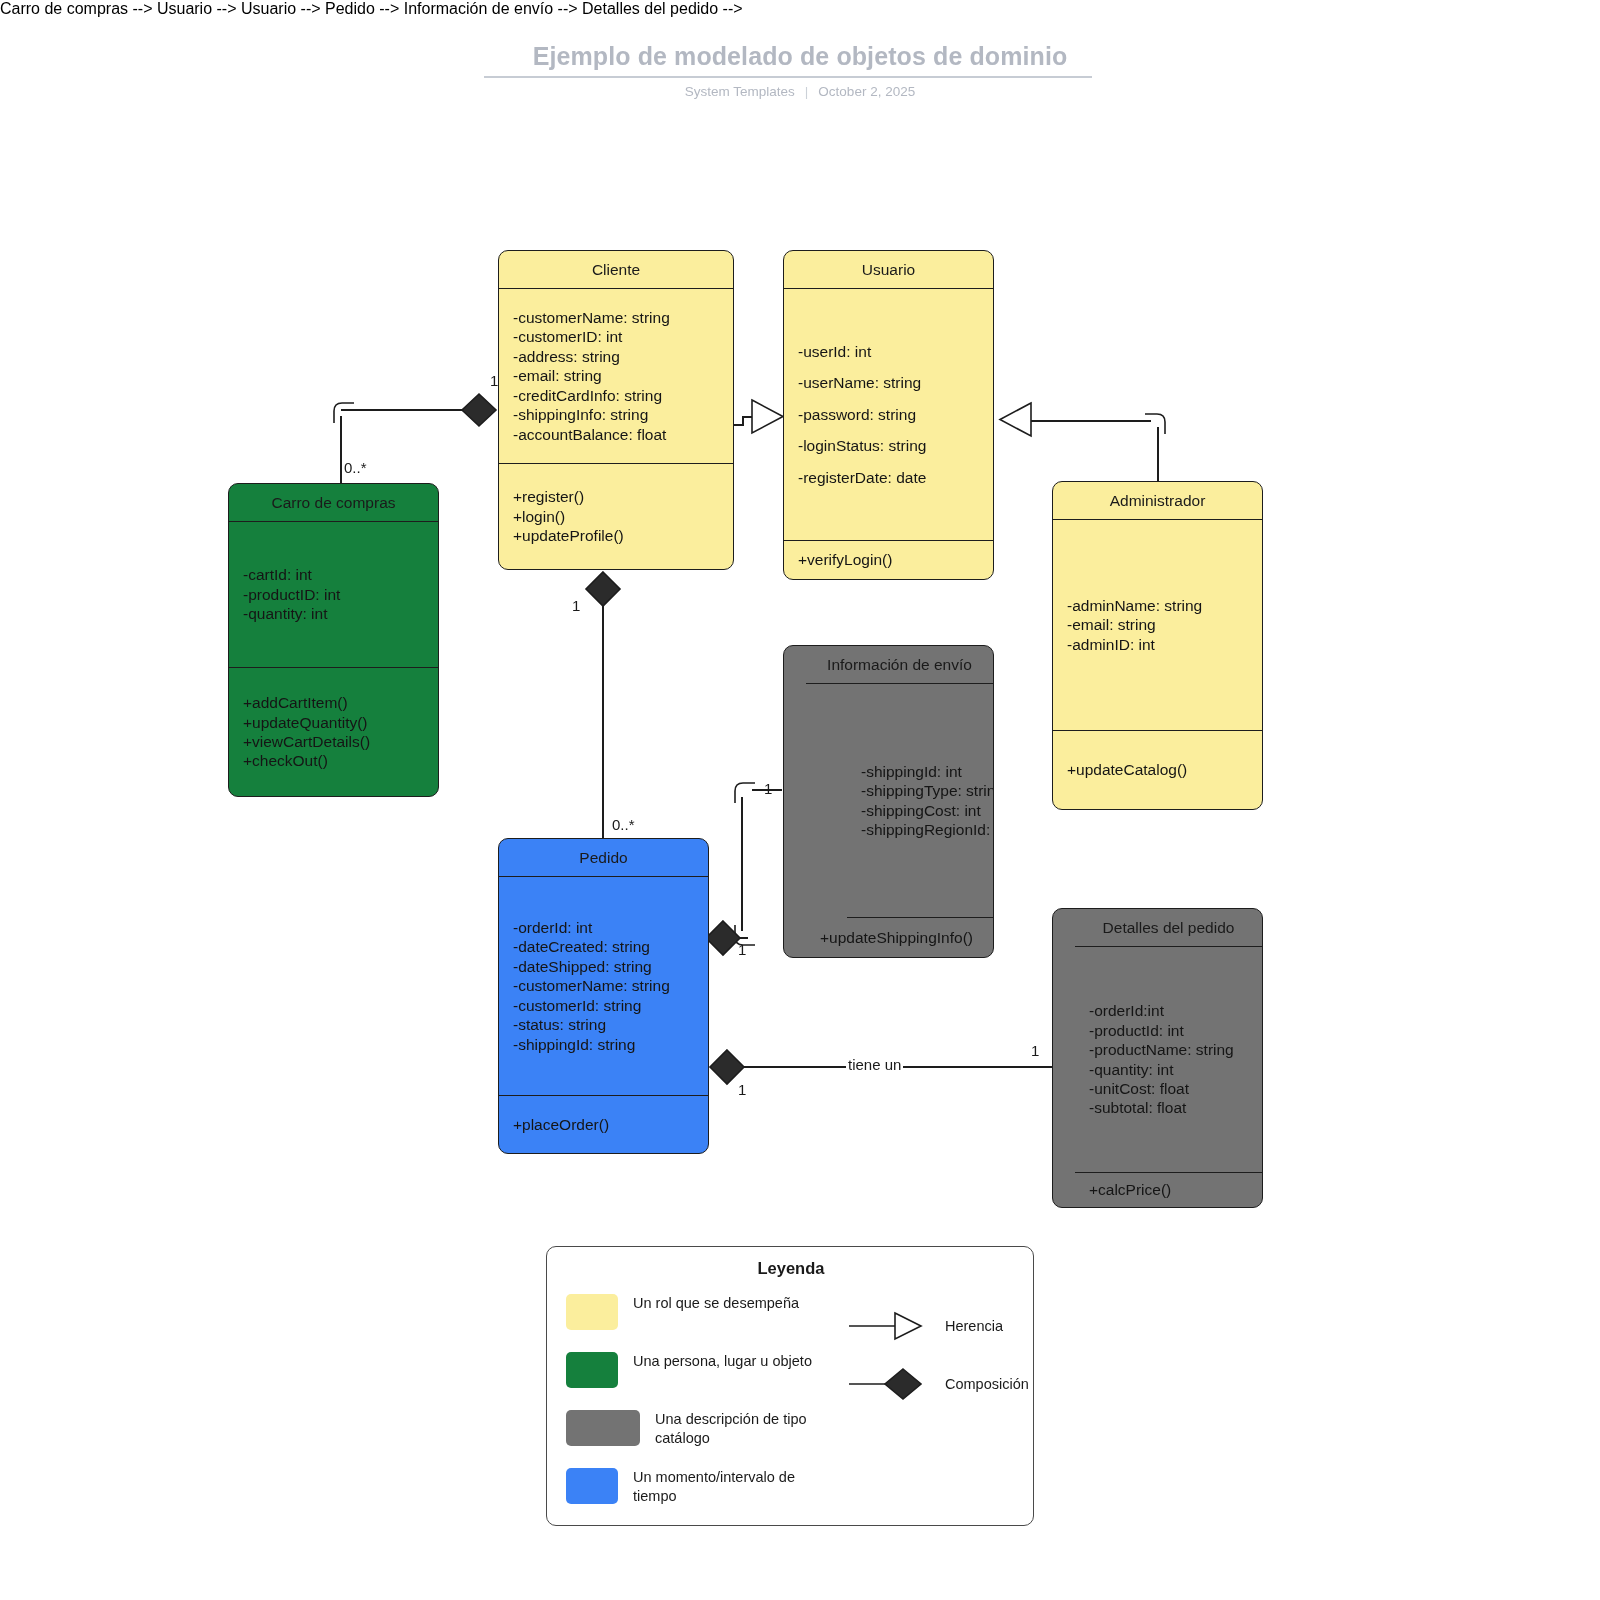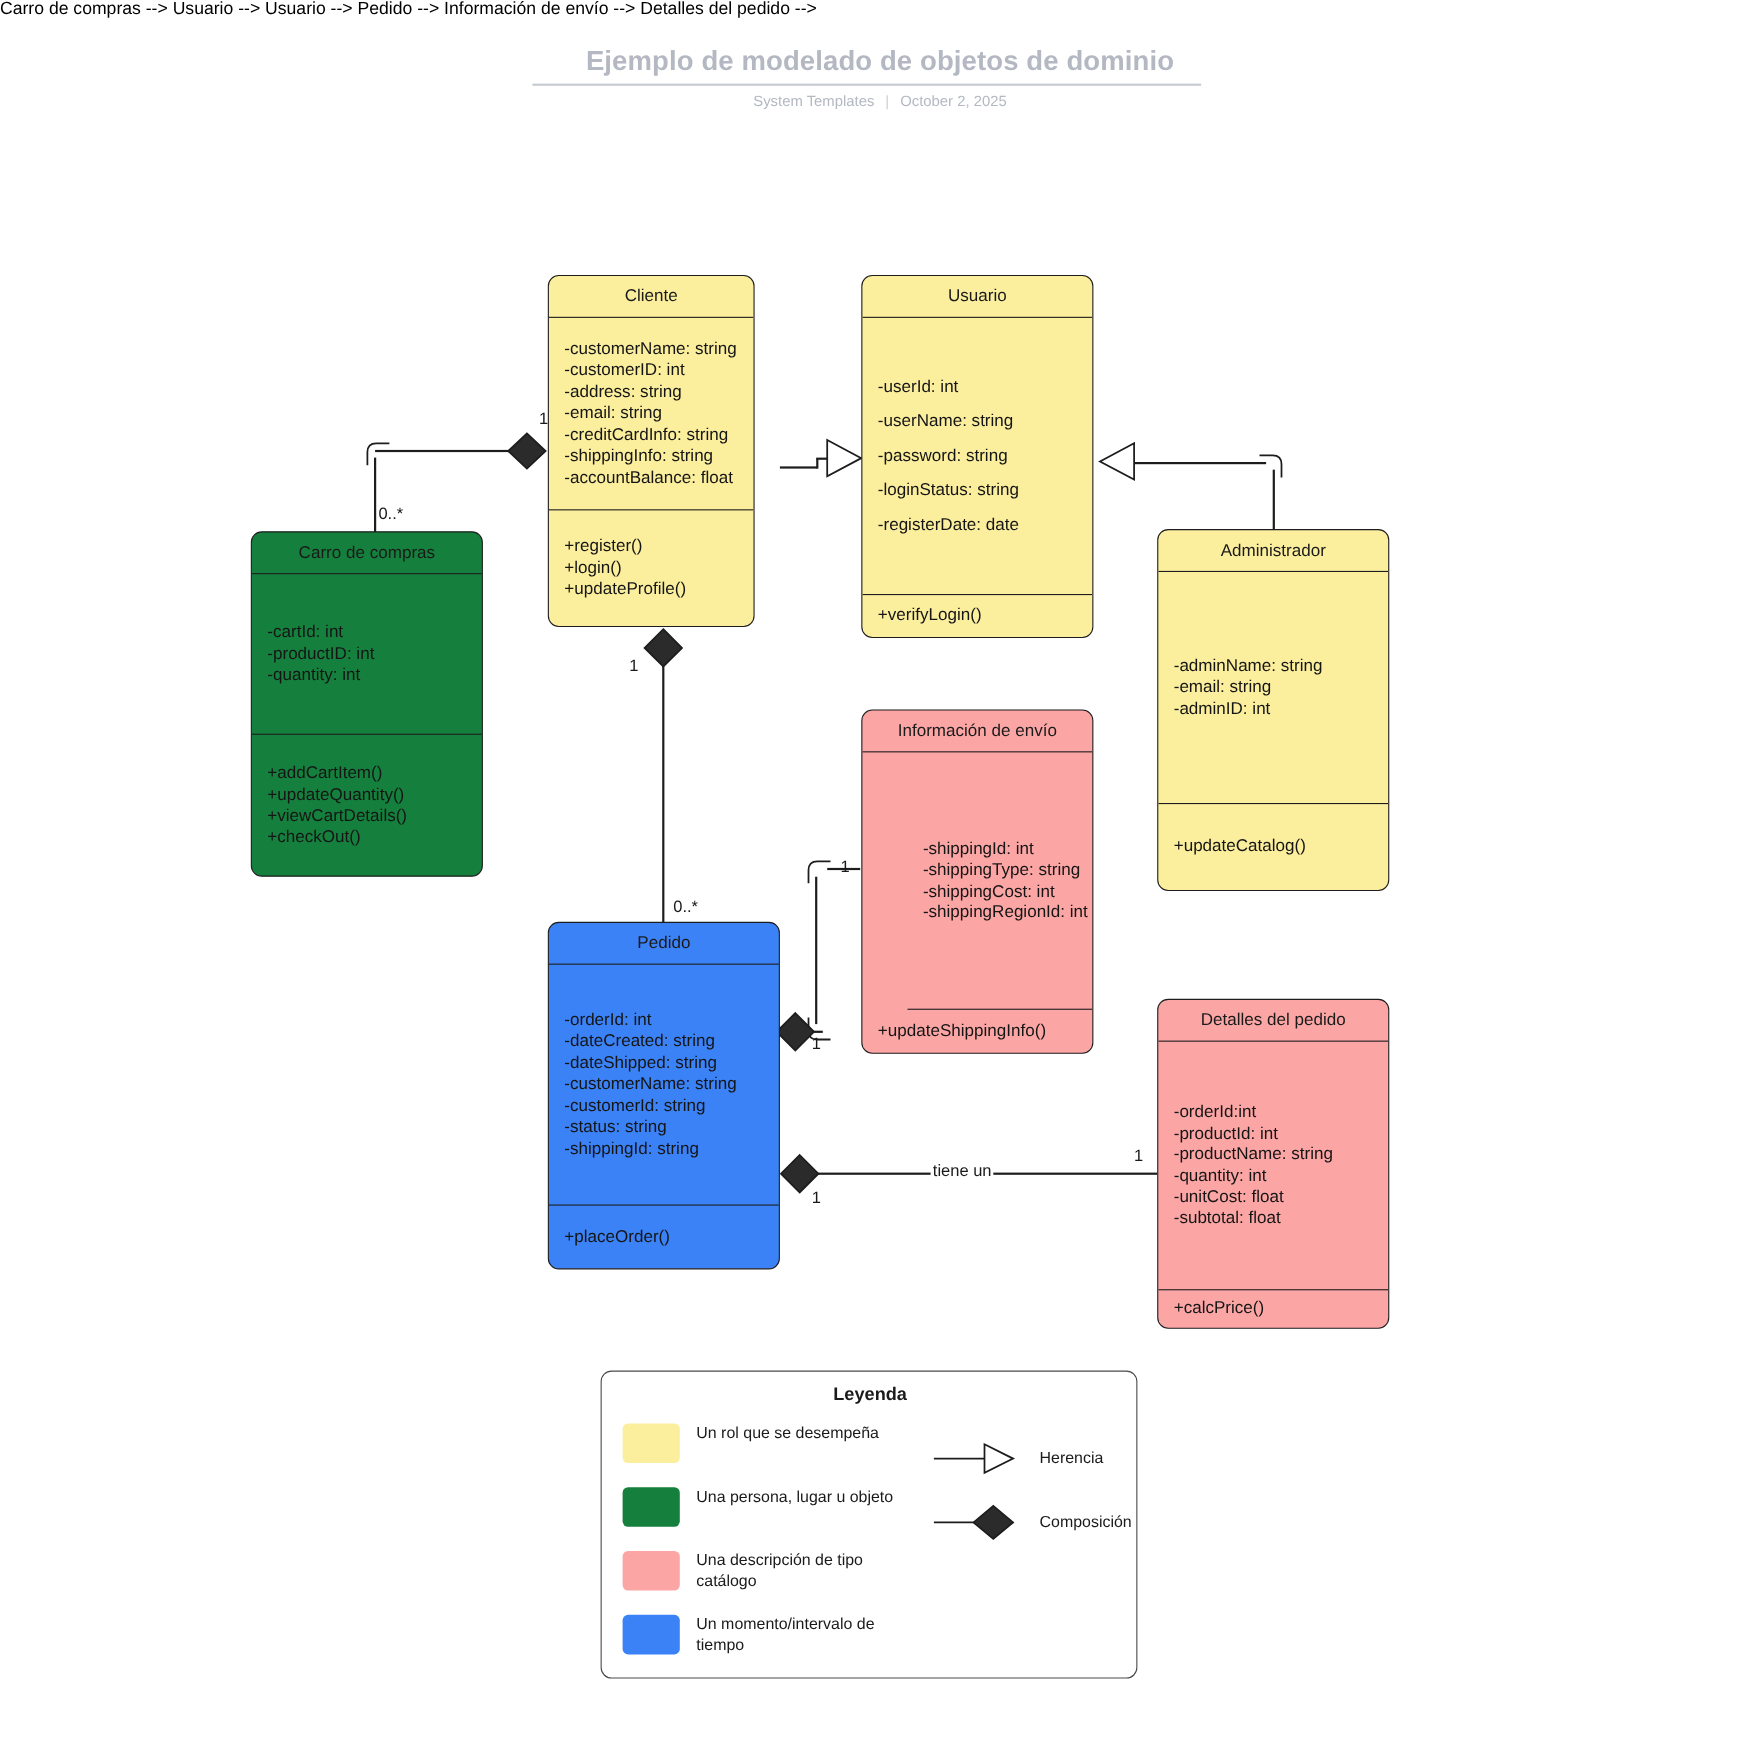--- a/index.html
+++ b/index.html
@@ -59,21 +59,21 @@
   .uml .ops{
     box-sizing:border-box;
     display:flex;flex-direction:column;justify-content:center;
     padding:4px 14px;
   }
   .uml .line{
     font-size:15.5px;color:#151515;line-height:19.4px;white-space:nowrap;
   }
 
   .c-yellow{background:#fbee9d;}
-  .c-blue{background:#fca5a5;}
+  .c-blue{background:#737373;padding-left:22px;}
   .c-green{background:#15803d;}
   .c-red{background:#3b82f6;}
 
   
   .seg{position:absolute;background:#1d1d1d;}
   .seg.h{height:1.6px;}
   .seg.v{width:1.6px;}
   .mult{
     position:absolute;font-size:15px;color:#1a1a1a;white-space:nowrap;
   }
@@ -180,21 +180,21 @@
     <div class="seg h" style="left:740px;top:1066px;width:312px;"></div>
     <svg class="svg-marker" style="left:708px;top:1048px;width:38px;height:38px;">
       <polygon points="19,2 36,19 19,36 2,19" fill="#2b2b2b" stroke="#1d1d1d" stroke-width="1.6"></polygon>
     </svg>
     <div class="edge-label" style="left:846px;top:1056px;">tiene un</div>
     <div class="mult" style="left:738px;top:1081px;">1</div>
     <div class="mult" style="left:1031px;top:1042px;">1</div>
 
   </div>
 
-  <div class="uml c-yellow" style="left:498px;top:250px;width:188px;height:320px;">
+  <div class="uml c-yellow" style="left:498px;top:250px;width:236px;height:320px;">
     <div class="hdr">Cliente</div>
     <div class="attrs">
       <div class="line">-customerName: string</div>
       <div class="line">-customerID: int</div>
       <div class="line">-address: string</div>
       <div class="line">-email: string</div>
       <div class="line">-creditCardInfo: string</div>
       <div class="line">-shippingInfo: string</div>
       <div class="line">-accountBalance: float</div>
     </div>

